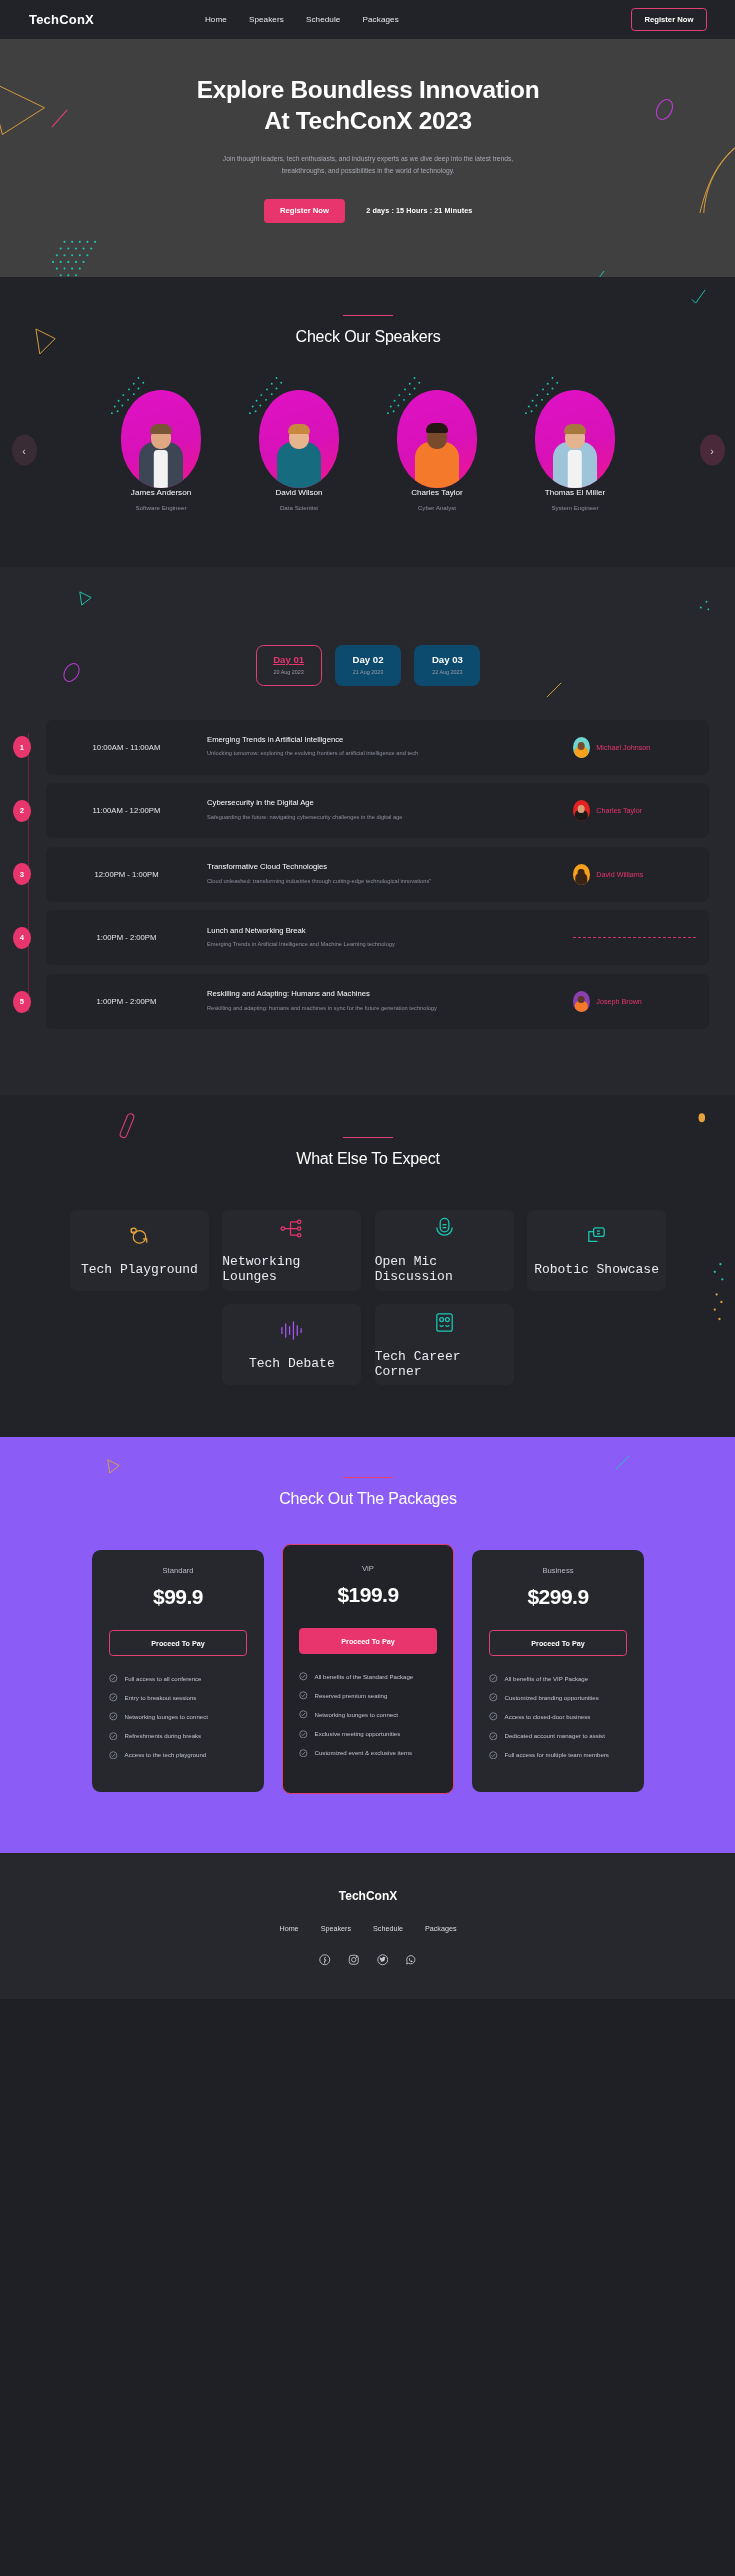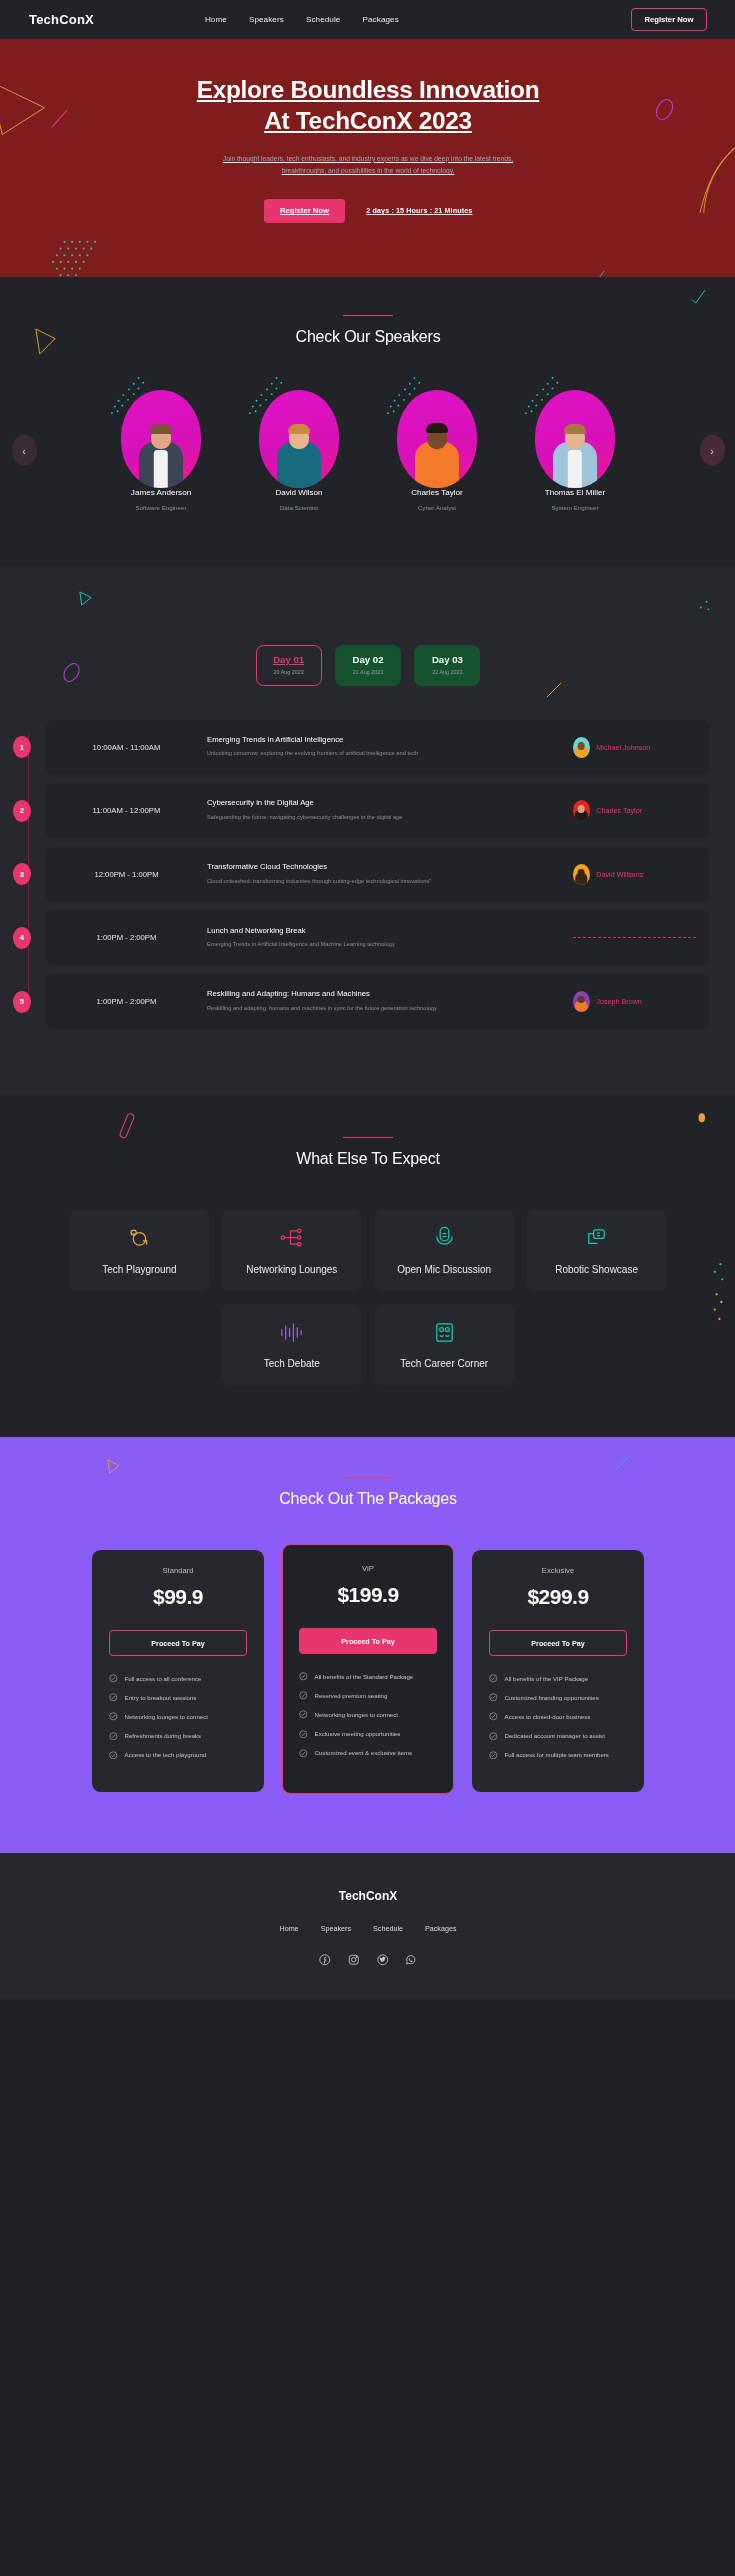--- a/index.html
+++ b/index.html
@@ -30,25 +30,24 @@
     border:1px solid #e23f72;
     border-radius:3.8px;
     padding:5.7px 12.5px;
     font-size:7.7px; font-weight:700; color:#fff;
     background:transparent; cursor:pointer;
     font-family:"Liberation Sans", sans-serif;
   }
 
   
   .hero {
-    background:#7f1d1d;
+    background:#404040;
     padding:36px 0 54px;
     position:relative; overflow:hidden;
     text-align:center;
-    text-decoration:underline;
   }
   .hero h1 {
     font-size:24.4px; line-height:1.26; font-weight:700;
     letter-spacing:-0.3px; color:#fff;
   }
   .hero p {
     margin:16.3px auto 0; width:383px;
     font-size:6.7px; line-height:1.85; color:#a9abb5;
   }
   .hero-cta { margin-top:21px; display:flex; justify-content:center; align-items:center; gap:21px; }
@@ -92,21 +91,21 @@
     background:#3a2c34; border:none; color:#d8d8de; font-size:10.5px;
     display:flex; align-items:center; justify-content:center; cursor:pointer;
   }
   .arrow-l { left:11.5px; } .arrow-r { right:11.5px; background:#4a2a3a; }
 
   
   .schedule { background:#26282d; padding:42px 0 57px; }
   .days { display:flex; justify-content:center; gap:13.4px; margin-top:36px; }
   .day {
     width:66px; padding:8.6px 0 9.6px; border-radius:7.7px;
-    text-align:center; background:#14532d; border:1px solid transparent; cursor:pointer;
+    text-align:center; background:#0c4a6e; border:1px solid transparent; cursor:pointer;
   }
   .day.active { background:transparent; border-color:#e23f72; }
   .day-t { font-size:9.6px; font-weight:700; color:#fff; }
   .day.active .day-t { color:#e8356d;text-decoration:underline; }
   .day-d { font-size:5.4px; color:#9a9ca6; margin-top:3.8px; }
 
   .timeline { position:relative; margin-top:34px; padding-left:46px; padding-right:27px; }
   .tl-line { position:absolute; left:28px; top:13.4px; bottom:17px; width:1px; background:#6b2540; }
   .ev { position:relative; display:flex; align-items:center; background:#26282d; border-radius:6.7px; min-height:55px; margin-bottom:8.6px; padding:10.5px 13.4px 10.5px 0; }
   .ev-bg { background:#212328; }
@@ -126,21 +125,21 @@
   .ev-dash { width:100%; border-top:1px dashed #e8356d; opacity:.85; }
 
   
   .expect { background:#212328; padding:42px 0 52px; }
   .cards { display:flex; flex-wrap:wrap; justify-content:center; gap:13.4px; margin-top:42px; }
   .card {
     width:139px; height:81px; background:#26282d; border-radius:6.7px;
     display:flex; flex-direction:column; align-items:center; justify-content:center; gap:13.4px;
     cursor:pointer;
   }
-  .card-label { font-size:10px; color:#eceaf1; }
+  .card-label { font-size:13px; color:#eceaf1;font-family:Liberation Mono, monospace; }
 
   
   .packages { background:#8b5cf6; padding:40px 0 59px; }
   .pkgs { display:flex; justify-content:center; gap:18px; margin-top:42px; align-items:flex-start; }
   .pkg {
     width:172px; background:#26282d; border-radius:8.6px;
     border:1px solid transparent; padding:15.3px 16.3px 21px; text-align:center;
   }
   .pkg.featured { background:#212328; border-color:#e23f72; padding-top:19px; padding-bottom:25px; margin-top:-5.7px; }
   .pkg-name { font-size:7.7px; color:#b9bbc4; }
@@ -684,21 +683,21 @@
             <svg class="chk" viewBox="0 0 12 12" fill="none" stroke="#9aa0ad" stroke-width="1">
                 <circle cx="6" cy="6" r="5"></circle>
                 <path d="M3.6 6.2 L5.2 7.8 L8.5 4.2"></path>
               </svg>
             <span>Customized event &amp; exclusive items</span>
           </div>
         </div>
       </div>
 
       <div class="pkg">
-        <div class="pkg-name">Exclusive</div>
+        <div class="pkg-name">Business</div>
         <div class="pkg-price">$299.9</div>
         <button class="pkg-btn">Proceed To Pay</button>
         <div class="pkg-feats">
           <div class="feat">
             <svg class="chk" viewBox="0 0 12 12" fill="none" stroke="#9aa0ad" stroke-width="1">
                 <circle cx="6" cy="6" r="5"></circle>
                 <path d="M3.6 6.2 L5.2 7.8 L8.5 4.2"></path>
               </svg>
             <span>All benefits of the VIP Package</span>
           </div>

